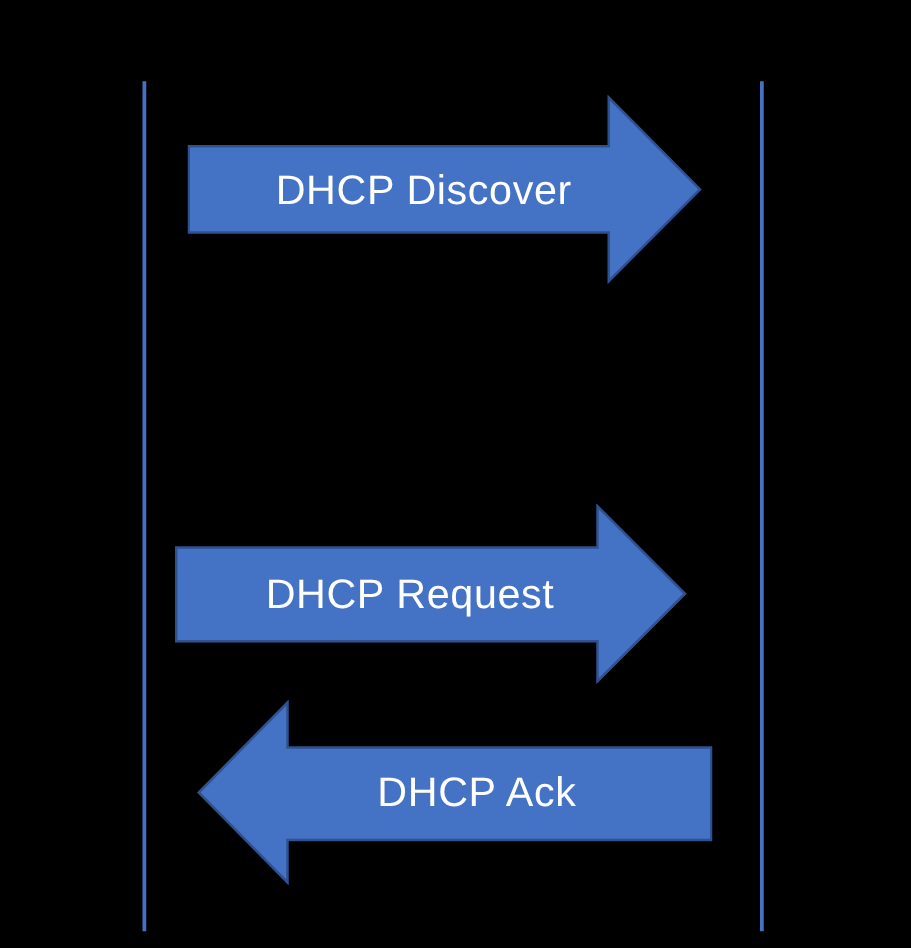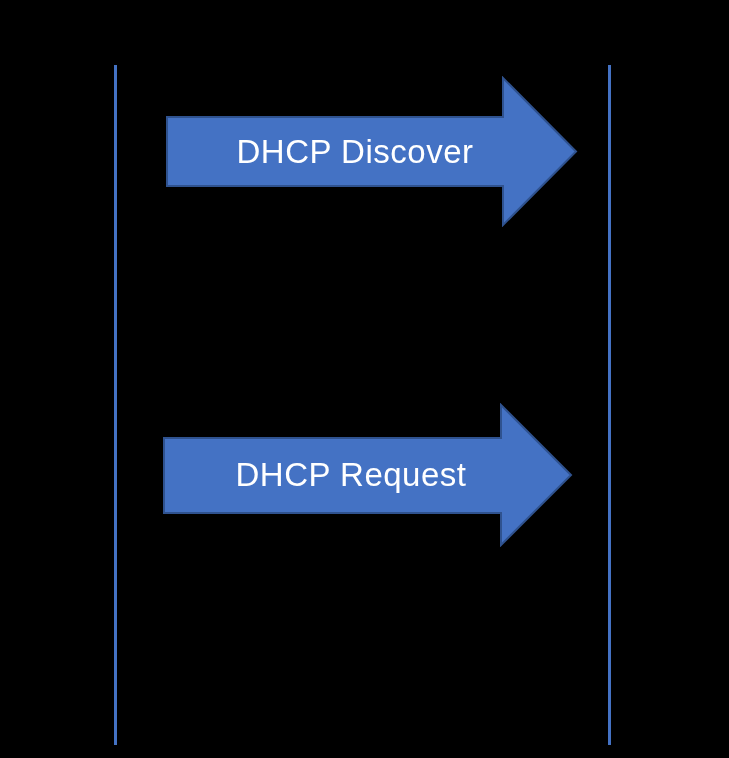--- a/index.html
+++ b/index.html
@@ -43,23 +43,23 @@
     color: #FFFFFF;
     font-size: 33px;
     letter-spacing: 0.5px;
     white-space: nowrap;
     pointer-events: none;
   }
   
   .arrow.dir-right .arrow-label { padding-right: 34px; }
   .arrow.dir-left  .arrow-label { padding-left: 36px; }
 
-  .arrow-1 { left: 166px; top:  76px; width: 412px; height: 151px; }
+  .arrow-1 { left: 150px; top:  76px; width: 412px; height: 151px; }
   .arrow-2 { left: 158px; top: 240px; width: 410px; height: 145px; }
-  .arrow-3 { left: 163px; top: 403px; width: 410px; height: 144px; }
+  .arrow-3 { left: 140px; top: 403px; width: 410px; height: 144px; }
   .arrow-4 { left: 157px; top: 560px; width: 413px; height: 148px; }
 
   .arrow polygon {
     fill: #4472C4;
     stroke: #2F528F;
     stroke-width: 2;
     stroke-linejoin: miter;
   }
 </style>
 </head>
@@ -78,14 +78,20 @@
   </div>
 
 
   <div class="arrow arrow-3 dir-right">
     <svg width="410" height="144" viewBox="0 0 410 144">
       <polygon points="1,35 338,35 338,2 408,72 338,142 338,110 1,110"></polygon>
     </svg>
     <div class="arrow-label">DHCP Request</div>
   </div>
 
+  <div class="arrow arrow-4 dir-left">
+    <svg width="413" height="148" viewBox="0 0 413 148">
+      <polygon points="412,38 73,38 73,2 2,74 73,146 73,112 412,112"></polygon>
+    </svg>
+    <div class="arrow-label">DHCP Ack</div>
+  </div>
 
 </div>
 
 </body></html>

